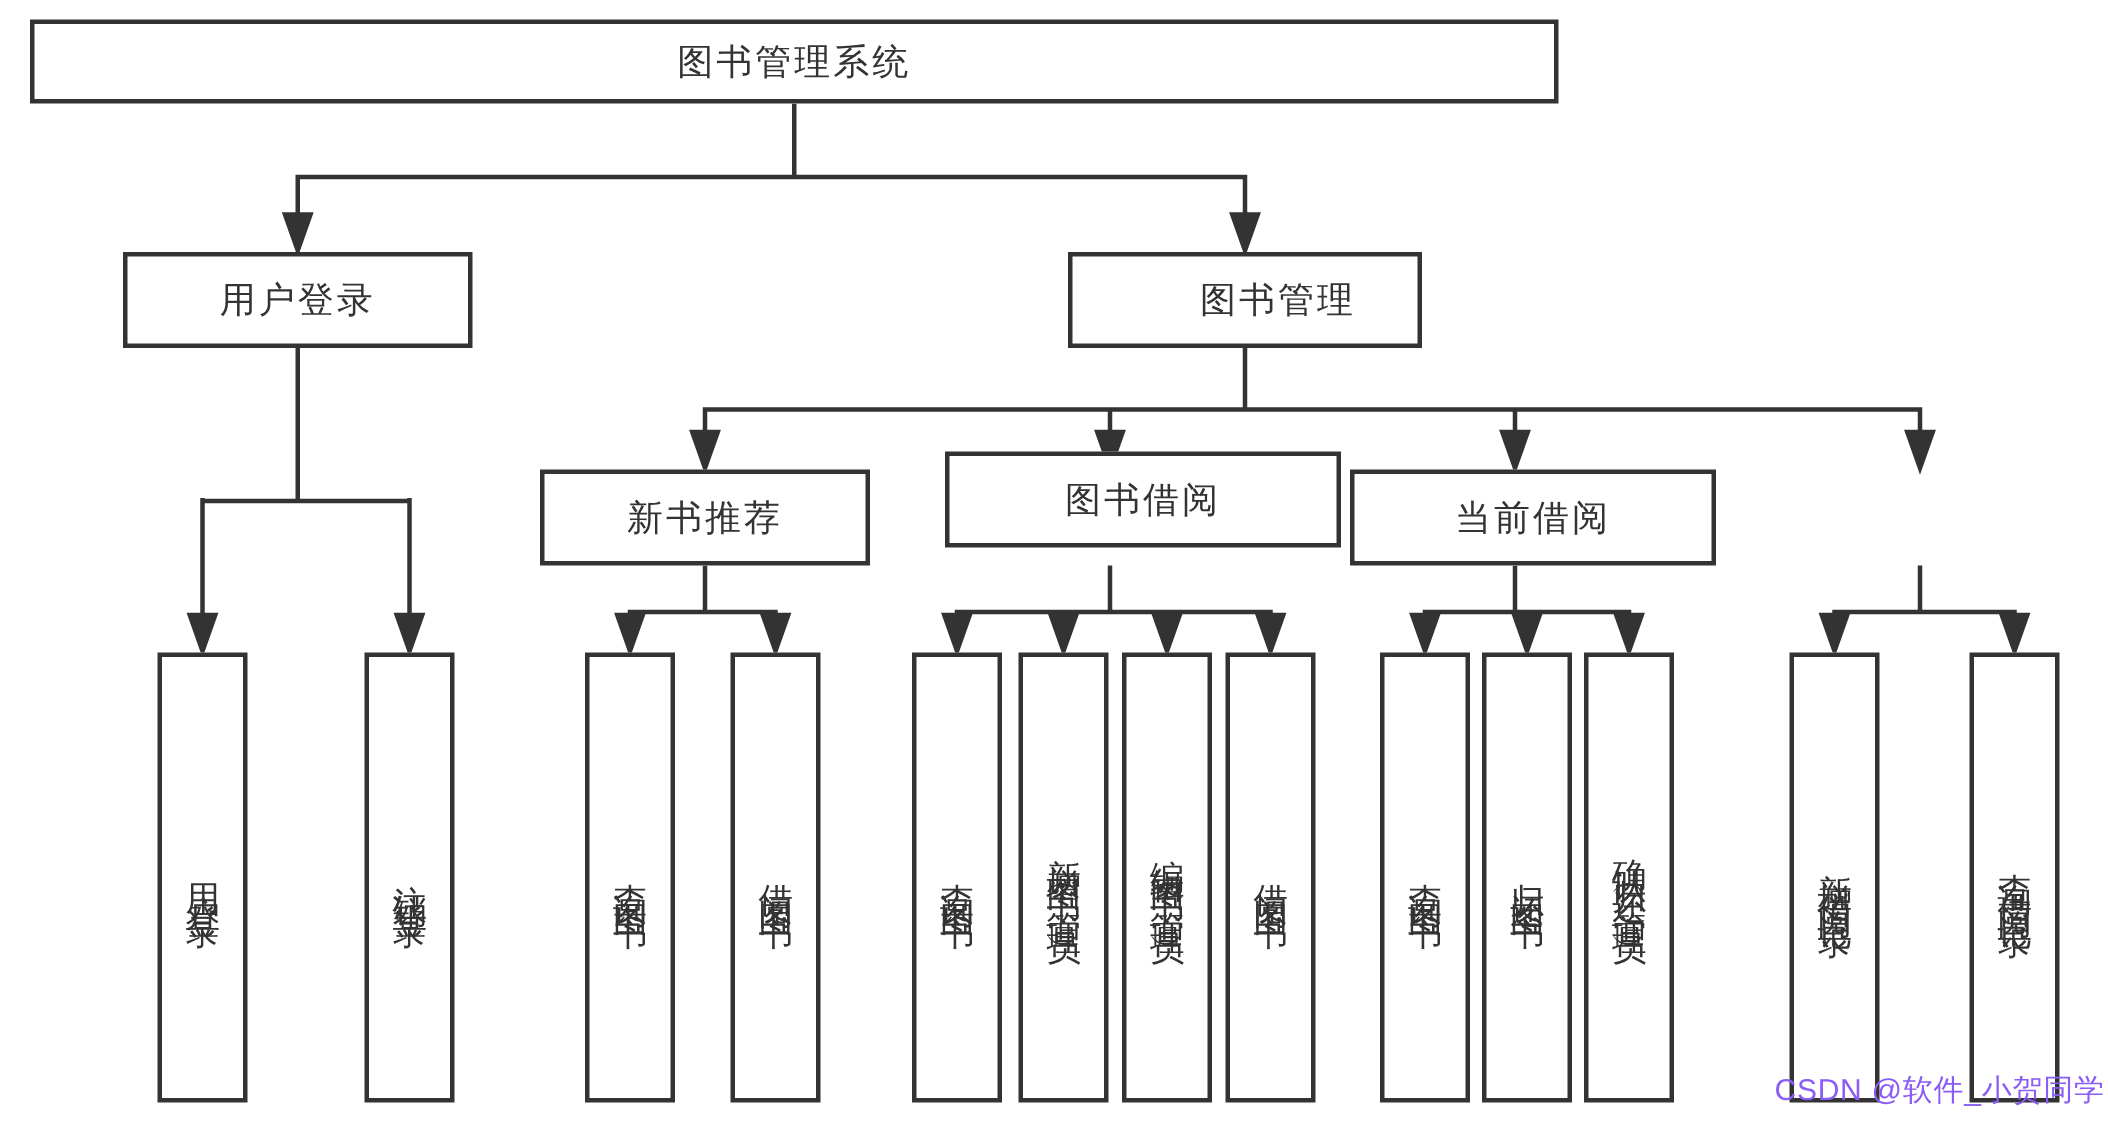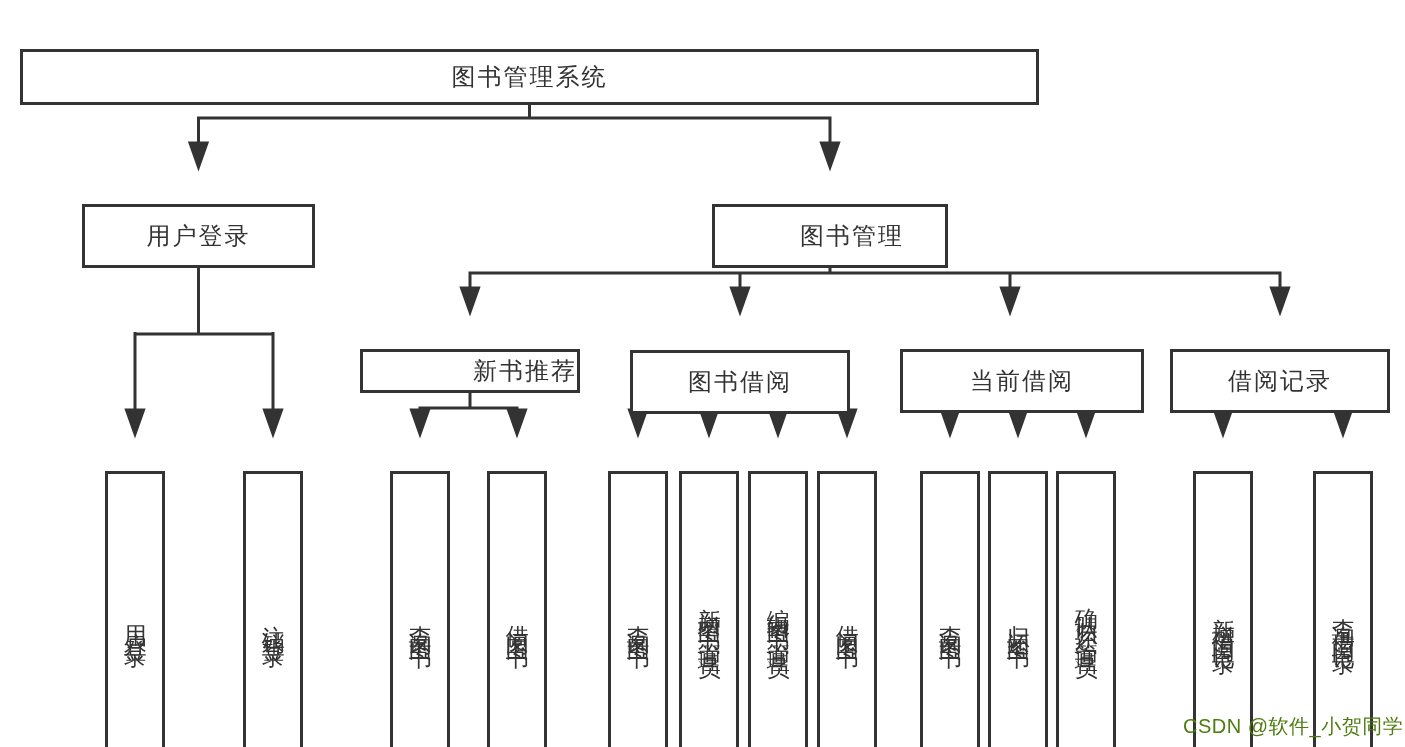--- a/index.html
+++ b/index.html
@@ -25,42 +25,41 @@
   }
   .node {
     position: absolute;
     box-sizing: border-box;
     background: #ffffff;
     border: 3px solid #333333;
     display: flex;
     align-items: center;
     justify-content: center;
     color: #333333;
-    margin-top: 36px;
   }
   .node .lbl-h {
     font-size: 24px;
     letter-spacing: 2px;
     white-space: nowrap;
   }
   .node .lbl-v {
     writing-mode: vertical-rl;
     text-orientation: mixed;
     font-size: 23px;
     letter-spacing: 7px;
     line-height: 1.1;
     white-space: nowrap;
   }
   .watermark {
     position: absolute;
     left: 1183px;
     top: 713px;
     width: 215px;
     font-size: 20px;
-    color: #4d7c0f;
+    color: #8b5cf6;
     letter-spacing: 0.5px;
     white-space: nowrap;
     z-index: 5;
   }
 </style>
 </head>
 <body>
 
 <div class="canvas">
 
@@ -111,31 +110,28 @@
     <span class="lbl-h">图书管理系统</span>
   </div>
 
   <div class="node" style="left:82px; top:168px; width:233px; height:64px;">
     <span class="lbl-h">用户登录</span>
   </div>
   <div class="node" style="left:712px; top:168px; width:236px; height:64px;padding-left:44px;">
     <span class="lbl-h">图书管理</span>
   </div>
 
-  <div class="node" style="left:360px; top:313px; width:220px; height:44px;justify-content:flex-end;">
+  <div class="node" style="left:360px; top:313px; width:220px; height:64px;">
     <span class="lbl-h">新书推荐</span>
   </div>
-  <div class="node" style="left:630px; top:314px; width:220px; height:64px;">
+  <div class="node" style="left:630px; top:301px; width:264px; height:64px;">
     <span class="lbl-h">图书借阅</span>
   </div>
   <div class="node" style="left:900px; top:313px; width:244px; height:64px;">
     <span class="lbl-h">当前借阅</span>
-  </div>
-  <div class="node" style="left:1170px; top:313px; width:220px; height:64px;">
-    <span class="lbl-h">借阅记录</span>
   </div>
 
   <div class="node" style="left:105px; top:435px; width:60px; height:300px;">
     <span class="lbl-v">用户登录</span>
   </div>
   <div class="node" style="left:243px; top:435px; width:60px; height:300px;">
     <span class="lbl-v">注销登录</span>
   </div>
 
   <div class="node" style="left:390px; top:435px; width:60px; height:300px;">

